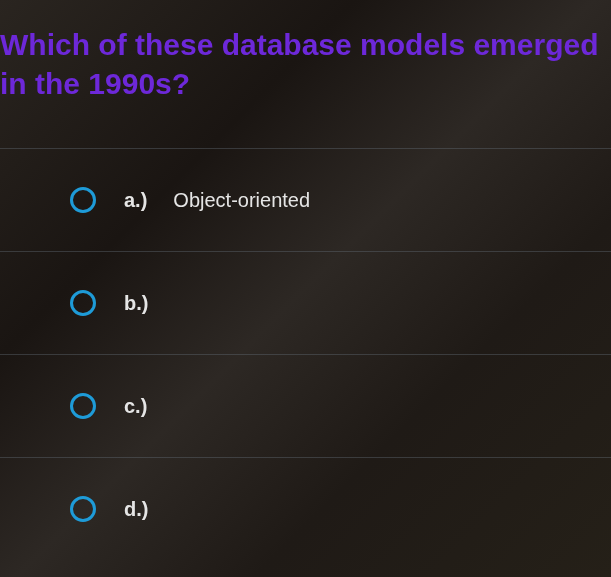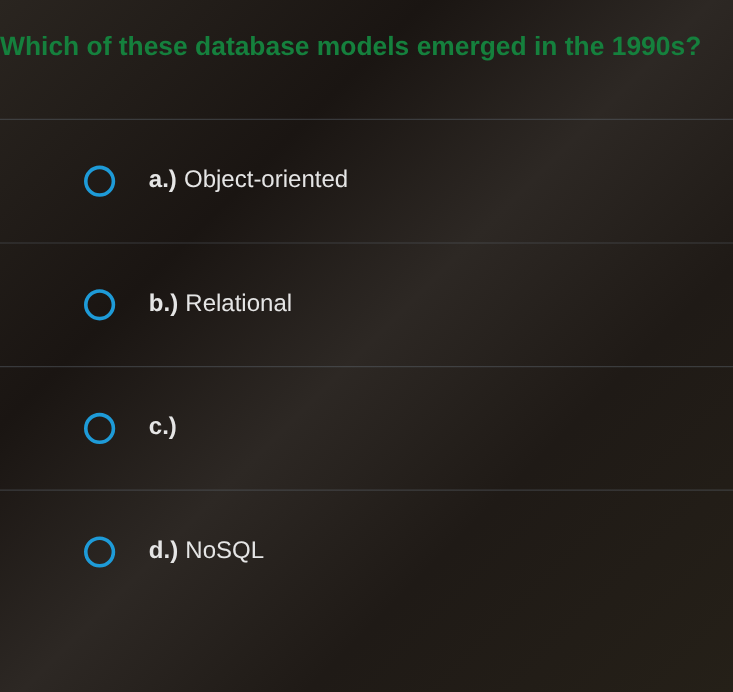--- a/index.html
+++ b/index.html
@@ -10,23 +10,23 @@
     body {
       width: 611px;
       height: 577px;
       background: linear-gradient(135deg, #2a2520 0%, #1a1512 30%, #2d2824 50%, #1f1a16 70%, #252018 100%);
       font-family: Arial, Helvetica, sans-serif;
       color: #e8e8e8;
       overflow: hidden;
       position: relative;
     }
     .question-text {
-      font-size: 22px;
+      font-size: 30px;
       font-weight: bold;
-      color: #15803d;
+      color: #6d28d9;
       padding: 25px 10px 45px 0;
       line-height: 1.3;
     }
     .options-container {
       display: flex;
       flex-direction: column;
     }
     .option-row {
       display: flex;
       align-items: center;
@@ -48,20 +48,21 @@
       color: #e5e5e5;
       display: flex;
       align-items: baseline;
     }
     .option-letter {
       font-weight: bold;
       margin-right: 6px;
     }
     .option-label {
       font-weight: normal;
+      margin-left: 20px;
     }
   </style>
 </head>
 <body>
 
 <div class="question-text">Which of these database models emerged in the 1990s?</div>
 
 <div class="options-container">
 
   <div class="option-row">
@@ -69,32 +70,30 @@
     <div class="option-text">
       <span class="option-letter">a.)</span>
       <span class="option-label">Object-oriented</span>
     </div>
   </div>
 
   <div class="option-row">
     <div class="radio-circle"></div>
     <div class="option-text">
       <span class="option-letter">b.)</span>
-      <span class="option-label">Relational</span>
     </div>
   </div>
 
   <div class="option-row">
     <div class="radio-circle"></div>
     <div class="option-text">
       <span class="option-letter">c.)</span>
     </div>
   </div>
 
   <div class="option-row">
     <div class="radio-circle"></div>
     <div class="option-text">
       <span class="option-letter">d.)</span>
-      <span class="option-label">NoSQL</span>
     </div>
   </div>
 
 </div>
 
 </body></html>

